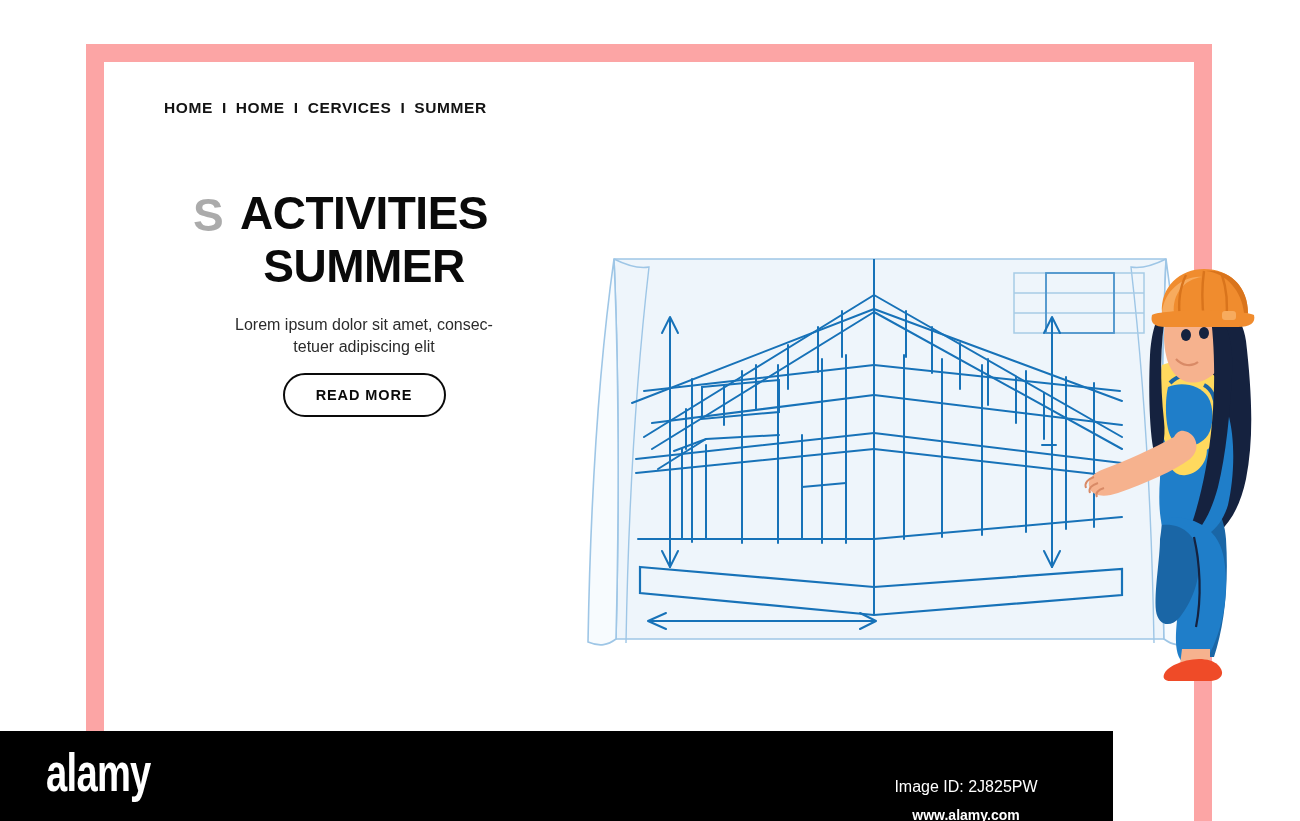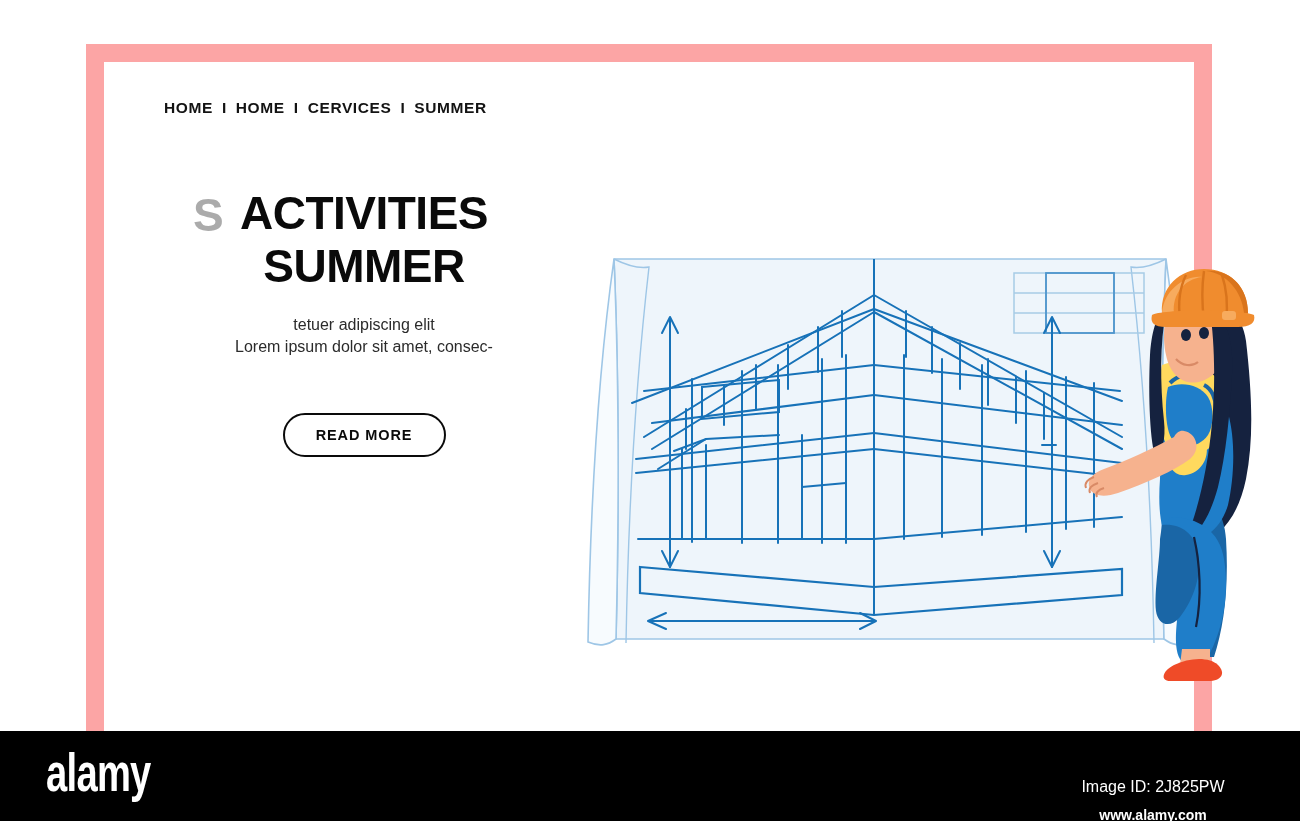--- a/index.html
+++ b/index.html
@@ -54,39 +54,39 @@
     font-size:46px; font-weight:800; color:#9d9d9d; opacity:.85;
     z-index:0; letter-spacing:-0.5px;
   }
   .hero-title .tline{ position:relative; z-index:1; display:block; }
   .hero-sub{
     margin-top:21px;
     font-size:16px; line-height:22px; color:#2b2b2b; font-weight:400;
   }
   .hero-sub span{ display:block; }
   .btn-read{
-    margin:55px auto 0;
+    margin:15px auto 0;
     width:163px; height:44px;
     border:2.5px solid #0a0a0a; border-radius:23px;
     background:#fff; color:#0a0a0a;
     font-size:14.5px; font-weight:700; letter-spacing:0.9px;
     display:flex; align-items:center; justify-content:center;
     cursor:pointer; font-family:"Liberation Sans", sans-serif;
   }
 
   
   .illus{
     position:absolute; left:470px; top:125px;
     width:720px; height:500px;
   }
   .illus svg{ display:block; width:100%; height:100%; }
 
   
   .footer-bar{
-    position:absolute; left:0; top:731px; width:1300px; height:90px;
+    position:absolute; left:0; top:731px; width:1113px; height:90px;
     background:#000000;
   }
   .alamy-logo{
     position:absolute; left:46px; top:15px;
     color:#ffffff; font-size:53px; font-weight:700;
     letter-spacing:-1px; line-height:1;
     font-family:"Liberation Sans", sans-serif;
     transform:scaleX(.72); transform-origin:left top;
   }
   .footer-right{
@@ -114,22 +114,22 @@
         <span class="nav-item">SUMMER</span>
       </nav>
 
       <section class="hero">
         <h1 class="hero-title">
           <span class="ghost-s">S</span>
           <span class="tline">ACTIVITIES</span>
           <span class="tline">SUMMER</span>
         </h1>
         <p class="hero-sub">
+          <span>Lorem ipsum dolor sit amet, consec-</span>
           <span>tetuer adipiscing elit</span>
-          <span>Lorem ipsum dolor sit amet, consec-</span>
         </p>
         <div class="btn-read">READ MORE</div>
       </section>
 
       <div class="illus">
         <svg viewBox="0 0 720 500" xmlns="http://www.w3.org/2000/svg">
 
           <defs>
             <clipPath id="paperClip">
               <path d="M40,72 C45,190 45,330 42,452 L590,452 C587,330 587,190 592,72 Z"></path>

